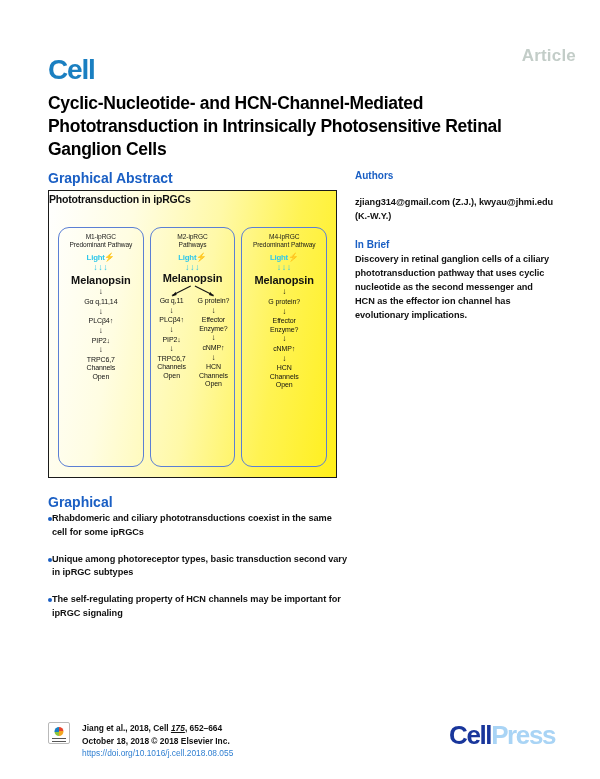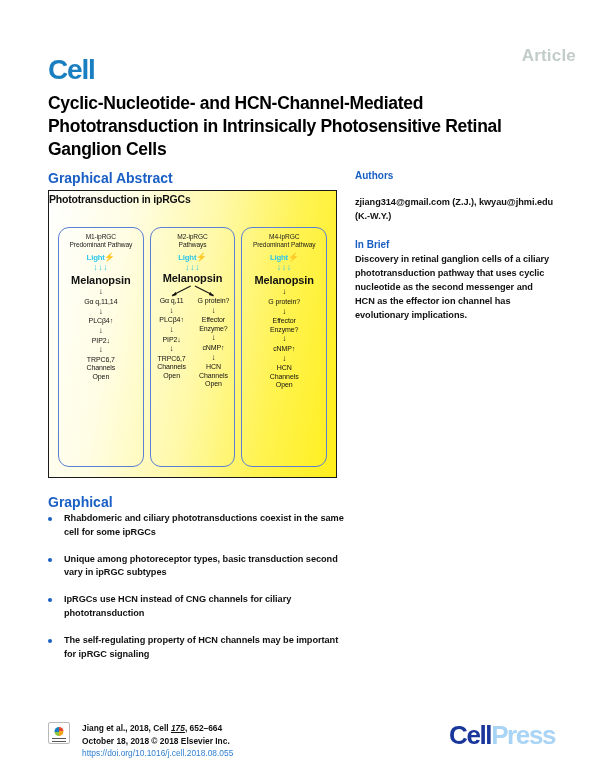--- a/index.html
+++ b/index.html
@@ -96,21 +96,21 @@
   .rcol p {
     font-size:9.2px; line-height:1.52; color:#111; letter-spacing:-.05px;
     font-weight:700;
   }
   .rcol .block { margin-bottom:15px; }
   .rcol .brief p { font-weight:700; }
 
   
   .highlights { position:absolute; left:48px; top:512px; width:300px; }
   .hl-item {
-    display:flex; gap:12px; margin-bottom:13px;
+    display:flex; gap:0; margin-bottom:13px;
     font-size:9.2px; line-height:1.5; color:#111; font-weight:700;
     letter-spacing:-.05px;
   }
   .hl-bullet {
     flex:0 0 auto; width:4px; height:4px; border-radius:50%;
     background:#1a5fc4; margin-top:5px;
   }
   .hl-text { flex:1; }
 
   
@@ -263,24 +263,20 @@
     <div class="hl-item">
       <span class="hl-bullet"></span>
       <span class="hl-text">Rhabdomeric and ciliary phototransductions coexist in the same cell for some ipRGCs</span>
     </div>
     <div class="hl-item">
       <span class="hl-bullet"></span>
       <span class="hl-text">Unique among photoreceptor types, basic transduction second vary in ipRGC subtypes</span>
     </div>
     <div class="hl-item">
       <span class="hl-bullet"></span>
-      <span class="hl-text">IpRGCs use HCN instead of CNG channels for ciliary phototransduction</span>
-    </div>
-    <div class="hl-item">
-      <span class="hl-bullet"></span>
       <span class="hl-text">The self-regulating property of HCN channels may be important for ipRGC signaling</span>
     </div>
   </div>
 
   <div class="footer">
     <div class="crossmark">
       <span class="cm-dot"></span>
       <span class="cm-bar b1"></span>
       <span class="cm-bar b2"></span>
     </div>

